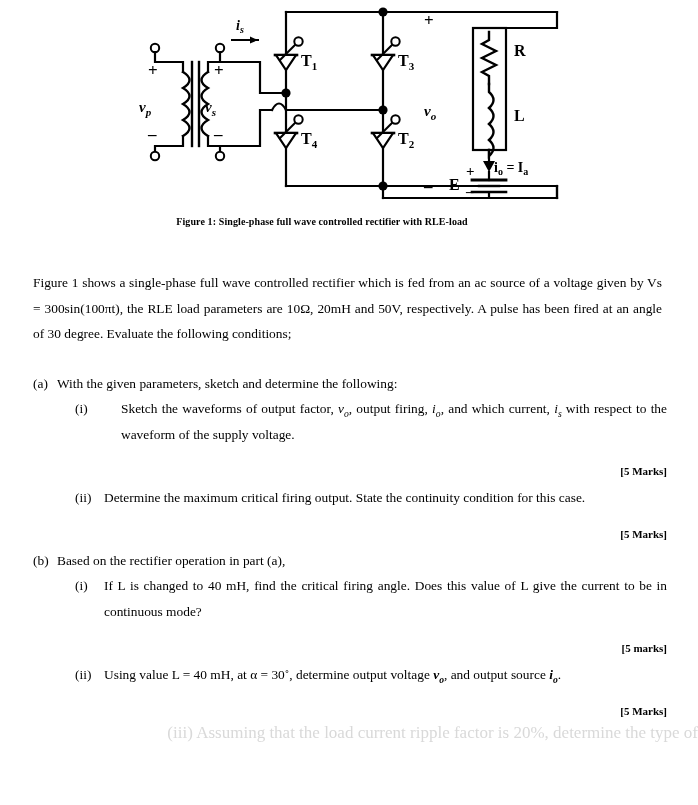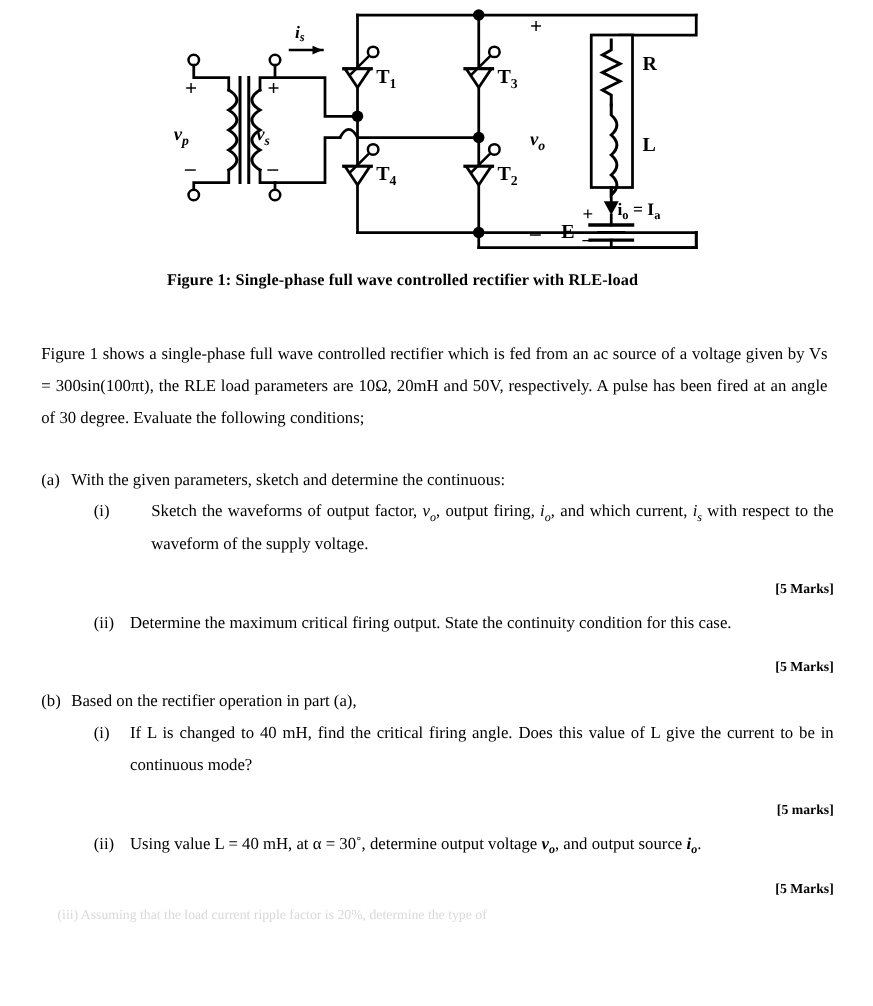--- a/index.html
+++ b/index.html
@@ -25,21 +25,21 @@
     height: 205px;
   }
   .figure-svg { display: block; }
 
   .caption {
     position: absolute;
     left: 0;
     top: 216px;
     width: 644px;
     text-align: center;
-    font-size: 13px;
+    font-size: 10px;
     font-weight: bold;
     letter-spacing: 0.1px;
   }
 
   
   .doc {
     position: absolute;
     left: 0;
     top: 270px;
     width: 698px;
@@ -105,23 +105,24 @@
 
   .spacer-s { height: 12px; }
   .spacer-m { height: 24px; }
 
   .it { font-style: italic; }
   .bi { font-style: italic; font-weight: bold; }
   sub { font-size: 0.72em; line-height: 0; }
 
   .faint {
     color: #d9d9d9;
-    font-size: 11px;
+    font-size: 17px;
     line-height: 15px;
     padding-left: 46px;
+    text-align: right;
   }
 </style>
 </head>
 <body>
 
 <div class="figure-wrap">
   <svg class="figure-svg" width="698" height="205" viewBox="0 0 698 205">
     <g fill="none" stroke="#000000" stroke-width="2.2" stroke-linecap="square">
 
       <circle cx="155" cy="48" r="4.2" fill="#ffffff" stroke="#000000" stroke-width="2"></circle>
@@ -240,21 +241,21 @@
 <div class="caption">Figure 1: Single-phase full wave controlled rectifier with RLE-load</div>
 
 <div class="doc">
 
   <p class="para">Figure 1 shows a single-phase full wave controlled rectifier which is fed from an ac source of a voltage given by Vs = 300sin(100πt), the RLE load parameters are 10Ω, 20mH and 50V, respectively. A pulse has been fired at an angle of 30 degree. Evaluate the following conditions;</p>
 
   <div class="spacer-m"></div>
 
   <div class="qitem lvl1">
     <span class="marker">(a)</span>
-    <span class="body">With the given parameters, sketch and determine the continuous:</span>
+    <span class="body">With the given parameters, sketch and determine the following:</span>
   </div>
 
   <div class="qitem lvl2 tabbed">
     <span class="marker">(i)</span>
     <span class="body"><span>Sketch the waveforms of output factor, </span><span class="it"><span>v</span><sub>o</sub></span><span>, output firing, </span><span class="it"><span>i</span><sub>o</sub></span><span>, and which current, </span><span class="it"><span>i</span><sub>s</sub></span><span> with respect to the waveform of the supply voltage.</span></span>
   </div>
 
   <div class="spacer-s"></div>
   <div class="marks">[5 Marks]</div>
 

